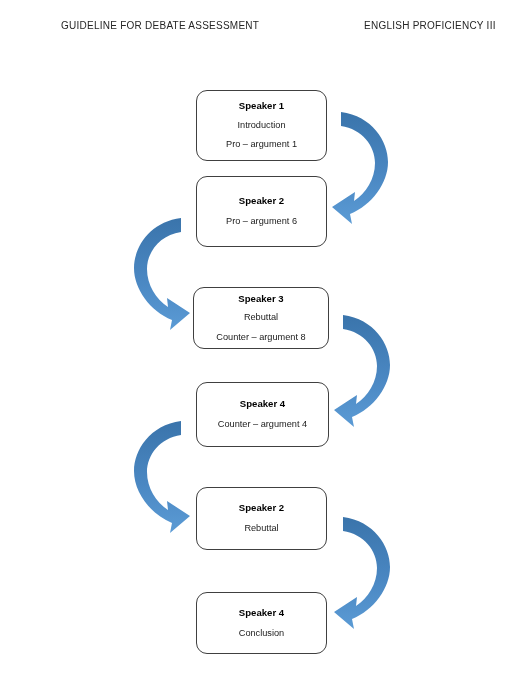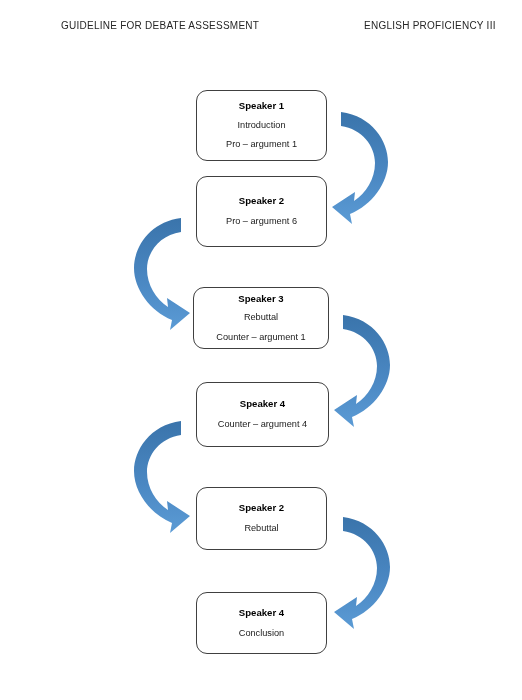--- a/index.html
+++ b/index.html
@@ -198,21 +198,21 @@
   </div>
 
   <div class="step-box box-2">
     <div class="step-title">Speaker 2</div>
     <div class="step-line">Pro – argument 6</div>
   </div>
 
   <div class="step-box box-3">
     <div class="step-title">Speaker 3</div>
     <div class="step-line">Rebuttal</div>
-    <div class="step-line">Counter – argument 1</div>
+    <div class="step-line">Counter – argument 8</div>
   </div>
 
   <div class="step-box box-4">
     <div class="step-title">Speaker 4</div>
     <div class="step-line">Counter – argument 4</div>
   </div>
 
   <div class="step-box box-5">
     <div class="step-title">Speaker 2</div>
     <div class="step-line">Rebuttal</div>

